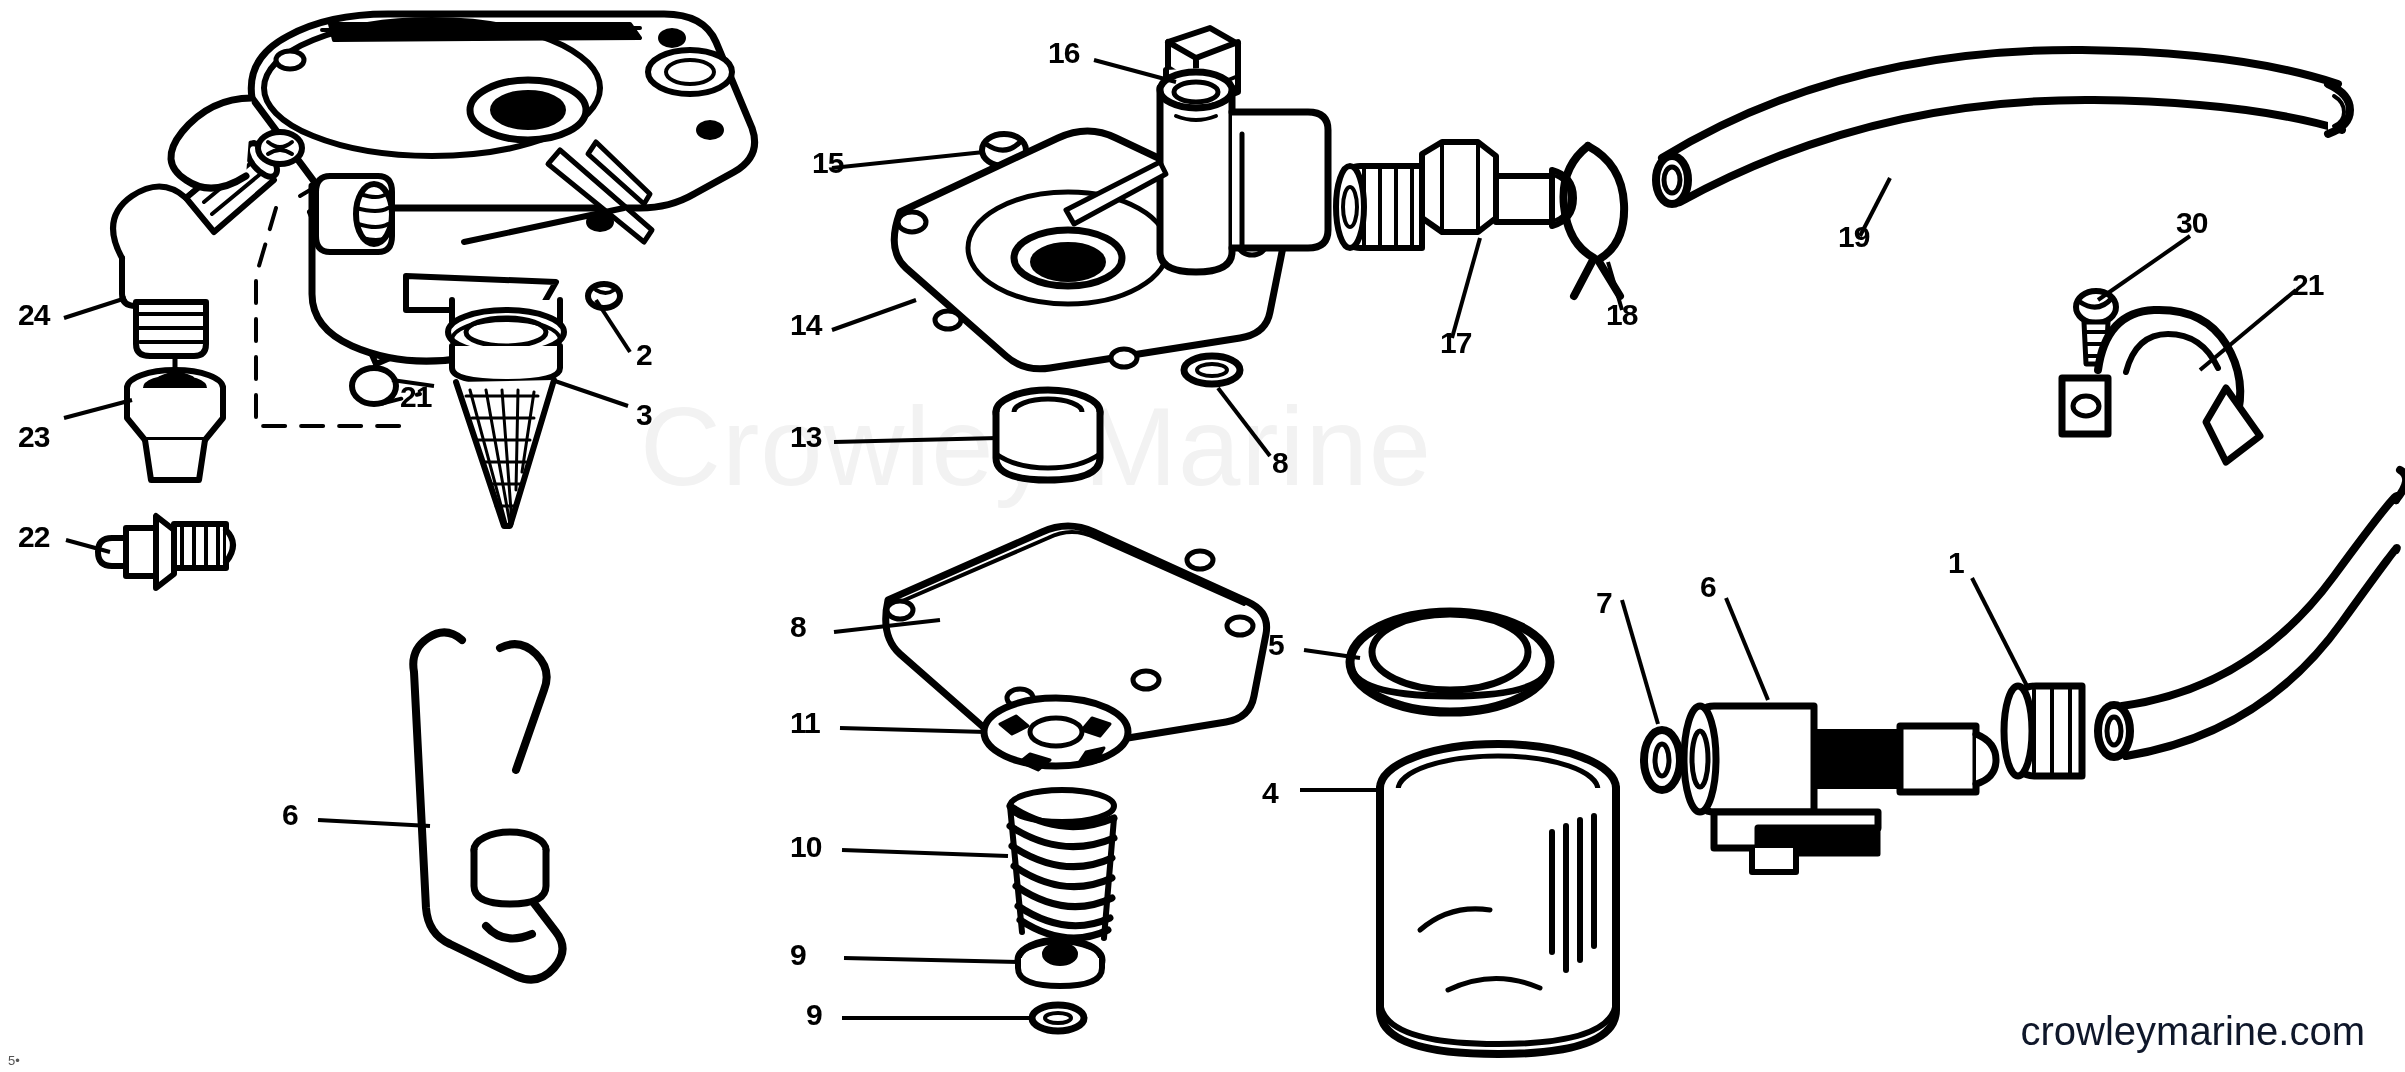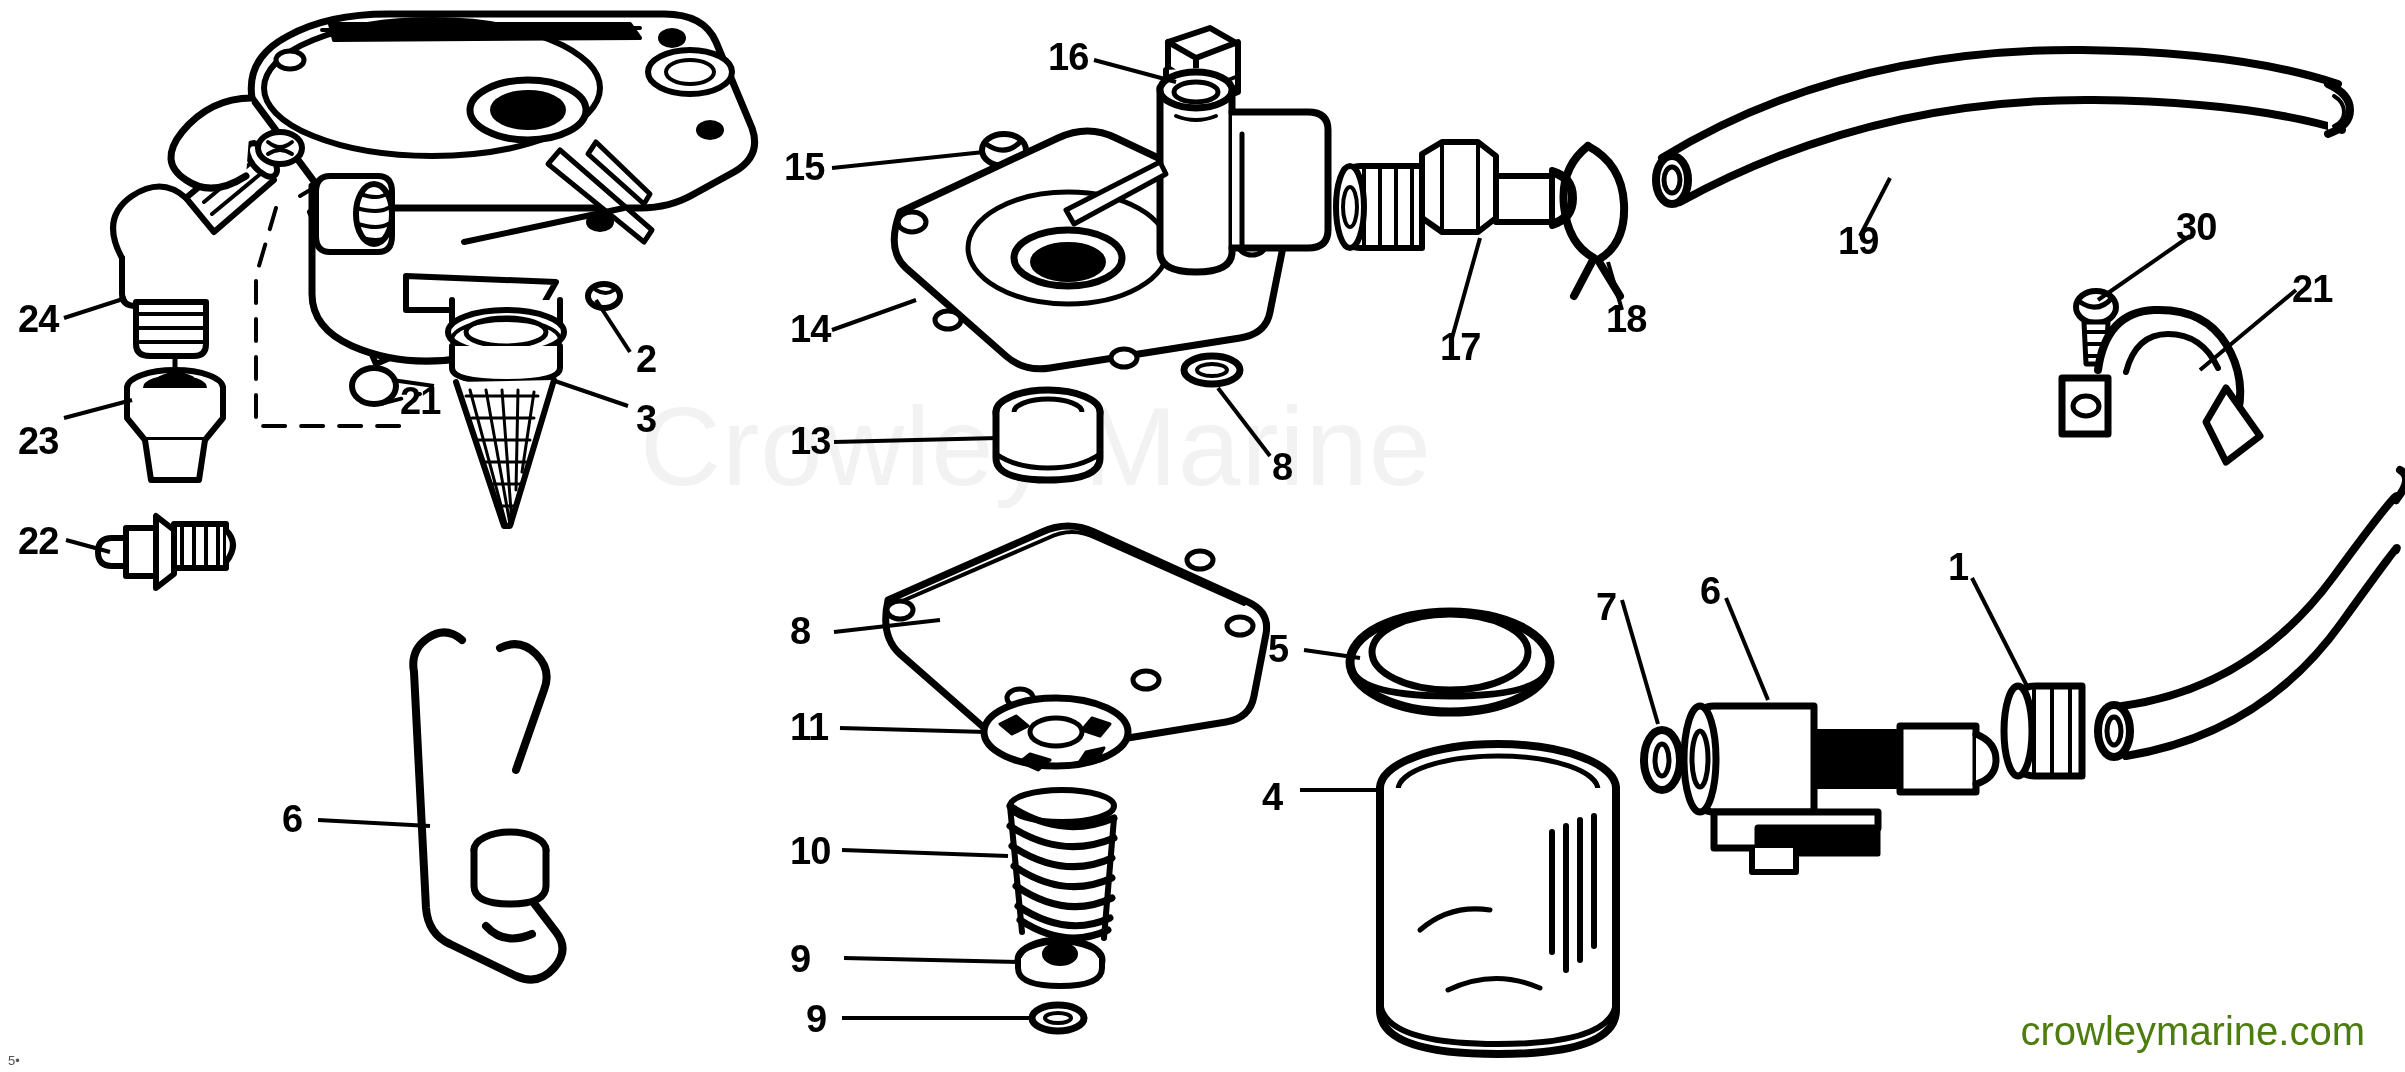--- a/index.html
+++ b/index.html
@@ -1,28 +1,28 @@
 <!DOCTYPE html>
 <html><head>
 <meta charset="utf-8">
 <style>
   html,body{margin:0;padding:0;background:#fff;}
   body{width:2405px;height:1072px;overflow:hidden;
        font-family:"Liberation Sans",sans-serif;}
   #stage{position:relative;width:2405px;height:1072px;background:#ffffff;}
   svg#art{position:absolute;left:0;top:0;width:2405px;height:1072px;}
   .lbl{position:absolute;font-family:"Liberation Sans",sans-serif;
-       font-weight:bold;font-size:38px;color:#000;line-height:1;
+       font-weight:bold;font-size:30px;color:#000;line-height:1;
        letter-spacing:-1px;white-space:nowrap;}
   #watermark{position:absolute;left:640px;top:382px;
        font-size:112px;font-weight:normal;color:#f2f2f2;
        font-family:"Liberation Sans",sans-serif;white-space:nowrap;
        letter-spacing:1px;}
   #footer{position:absolute;right:40px;bottom:18px;
-       font-size:40px;color:#4d7c0f;font-family:"Liberation Sans",sans-serif;
+       font-size:40px;color:#0f172a;font-family:"Liberation Sans",sans-serif;
        white-space:nowrap;}
   #corner{position:absolute;left:8px;bottom:4px;font-size:13px;color:#555;}
 </style>
 </head>
 <body>
 
 <div id="stage">
 
   <div id="watermark">Crowley Marine</div>
 
@@ -330,21 +330,21 @@
   </svg>
 
   <div class="lbl" style="left:18px;  top:300px;">24</div>
   <div class="lbl" style="left:18px;  top:400px;margin-top:22px;">23</div>
   <div class="lbl" style="left:18px;  top:522px;">22</div>
   <div class="lbl" style="left:400px; top:382px;">21</div>
   <div class="lbl" style="left:636px; top:340px;">2</div>
   <div class="lbl" style="left:636px; top:400px;">3</div>
   <div class="lbl" style="left:282px; top:800px;">6</div>
 
-  <div class="lbl" style="left:784px; top:148px;">15</div>
+  <div class="lbl" style="left:812px; top:148px;">15</div>
   <div class="lbl" style="left:790px; top:310px;">14</div>
   <div class="lbl" style="left:790px; top:422px;">13</div>
   <div class="lbl" style="left:790px; top:612px;">8</div>
   <div class="lbl" style="left:790px; top:708px;">11</div>
   <div class="lbl" style="left:790px; top:832px;">10</div>
   <div class="lbl" style="left:790px; top:940px;">9</div>
   <div class="lbl" style="left:806px; top:1000px;">9</div>
 
   <div class="lbl" style="left:1272px;top:448px;">8</div>
   <div class="lbl" style="left:1048px;top:38px;">16</div>

